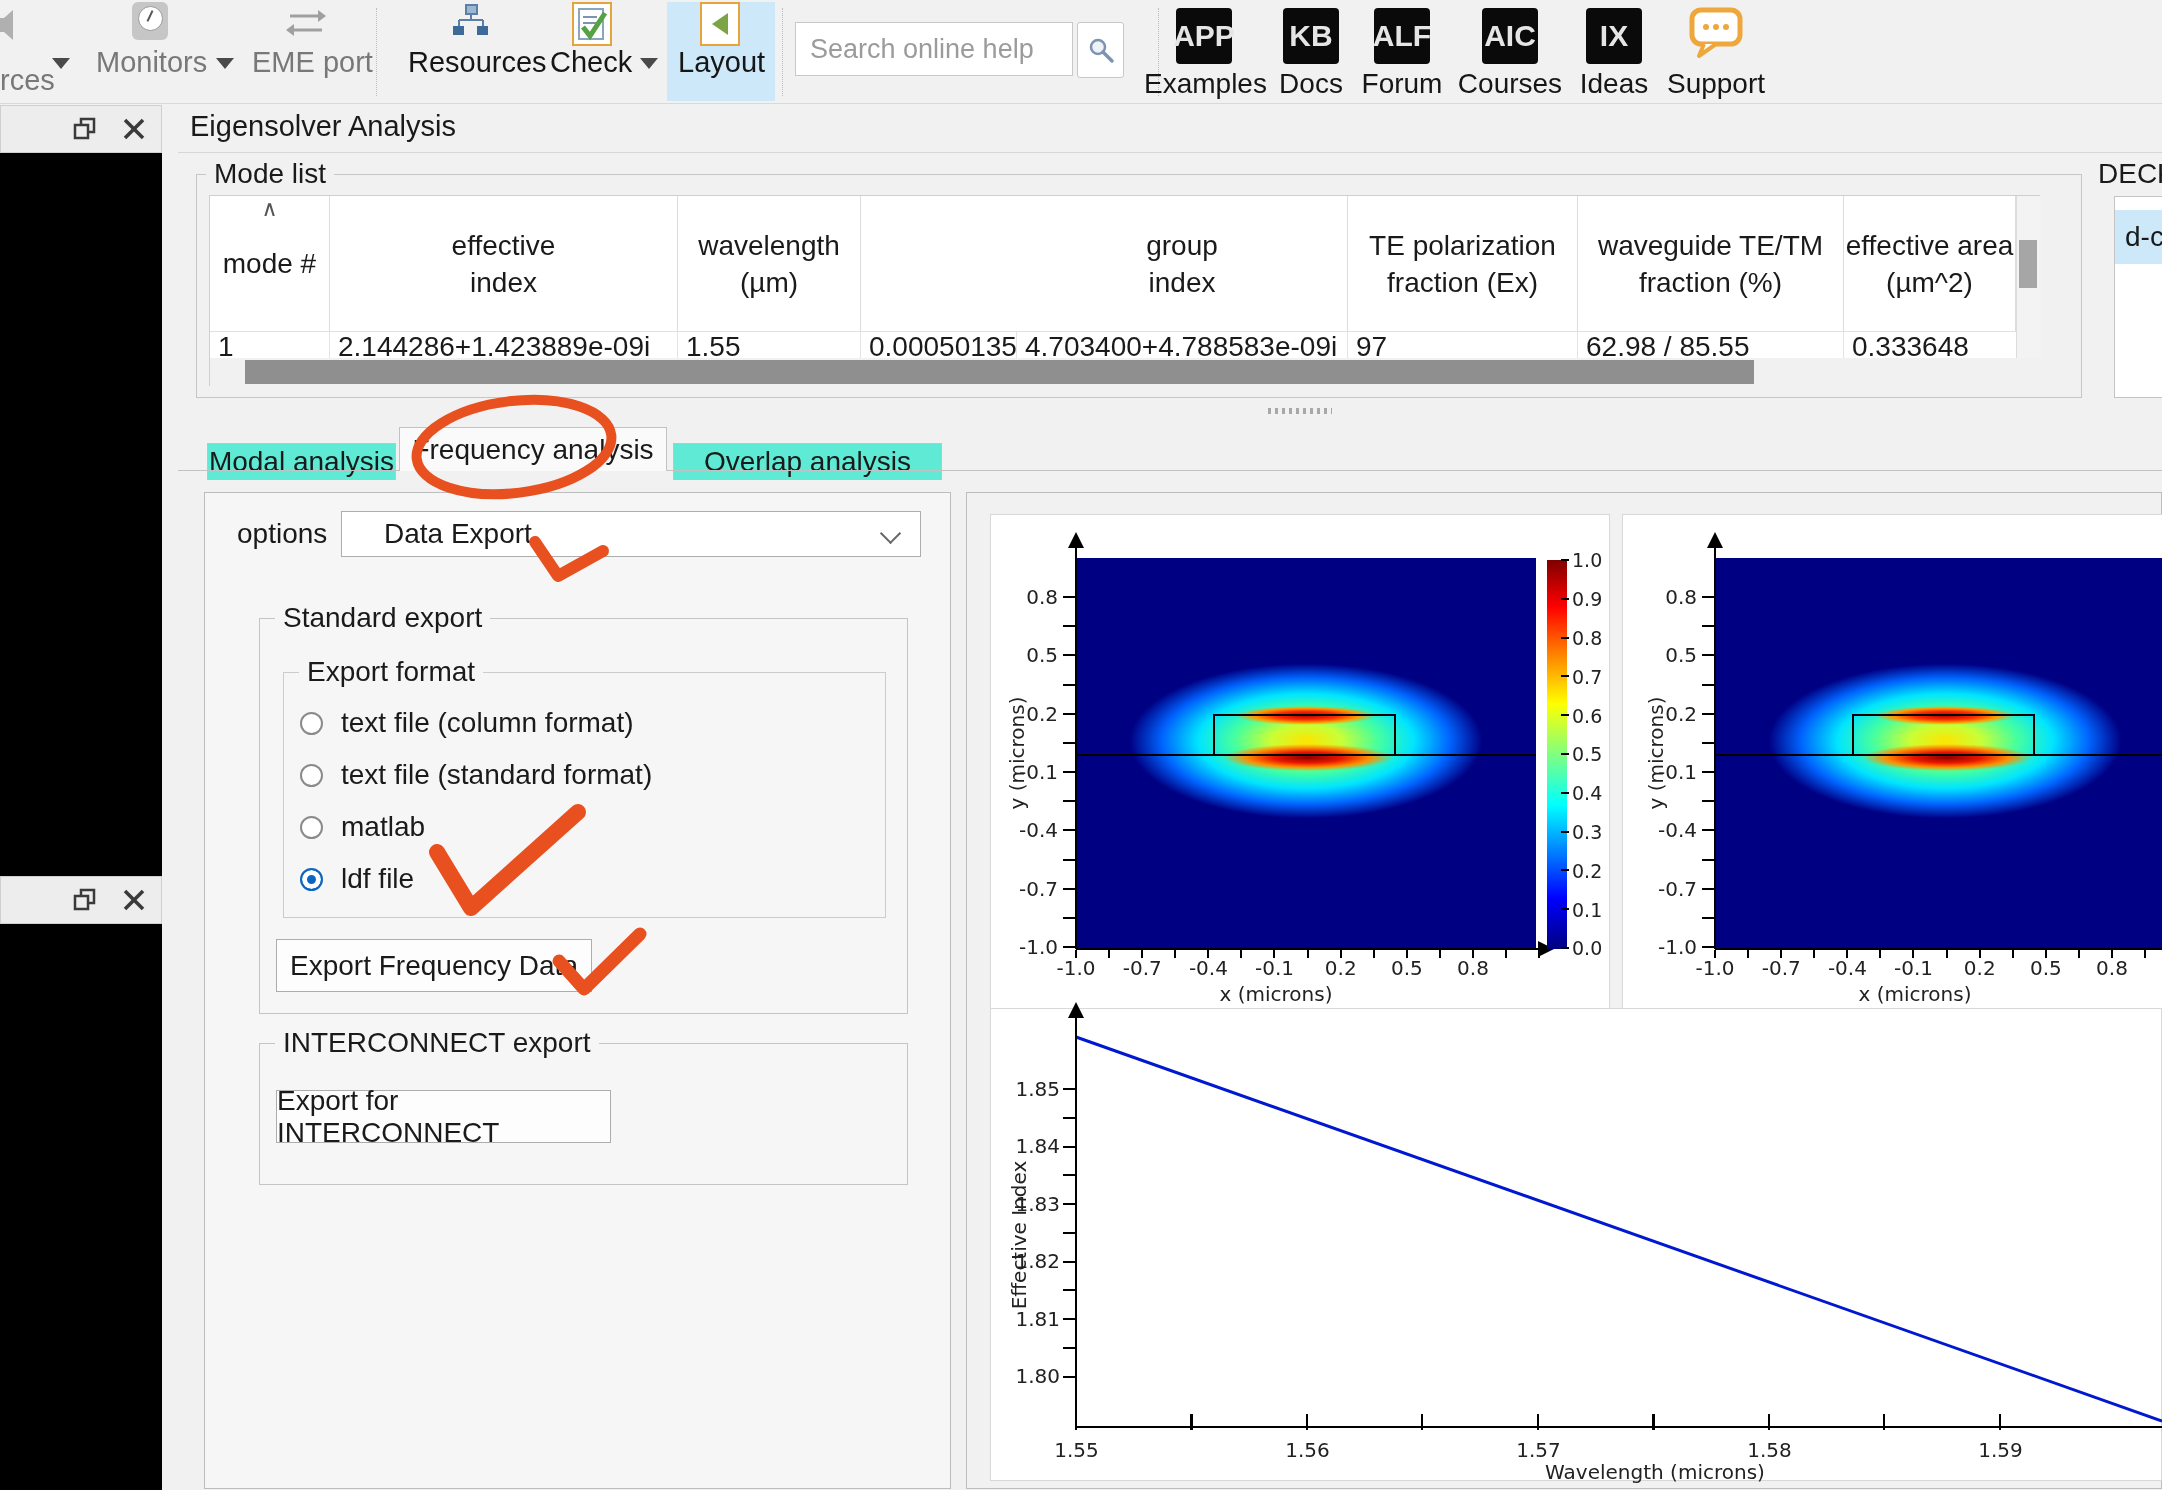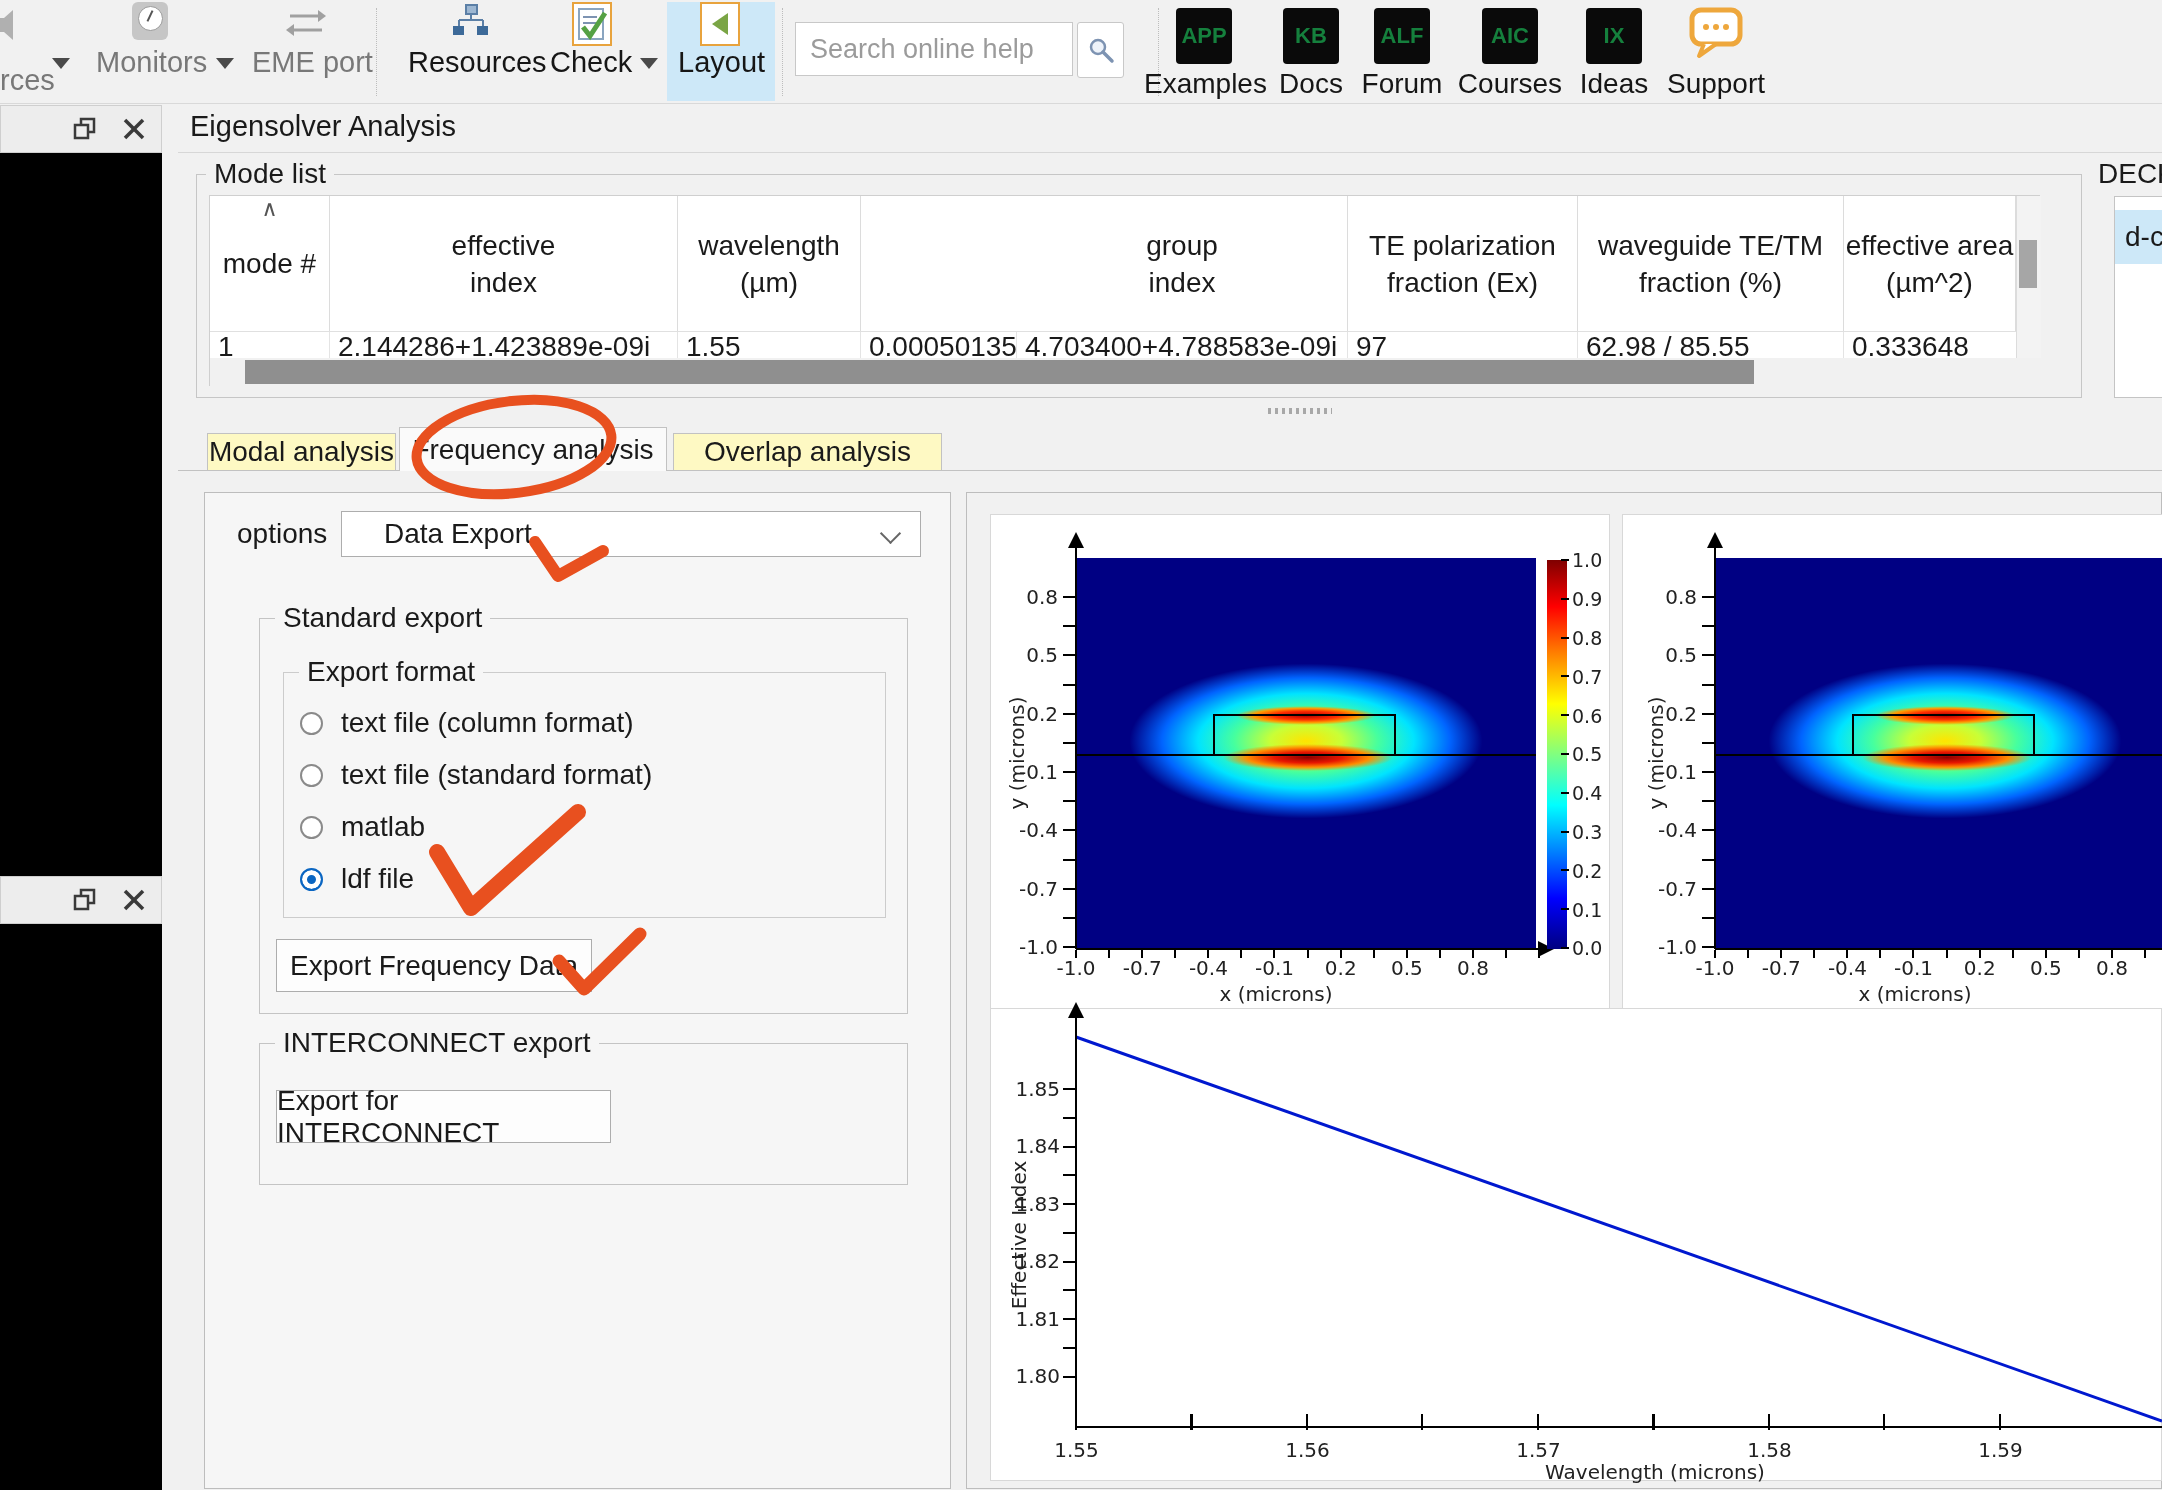--- a/index.html
+++ b/index.html
@@ -10,21 +10,21 @@
   .tb-label{position:absolute;font-size:29px;white-space:nowrap;}
   .tb-gray{color:#787878;}
   .tb-dark{color:#161616;}
   .tb-arrow{position:absolute;width:0;height:0;border-left:9px solid transparent;border-right:9px solid transparent;border-top:11px solid #4a4a4a;}
   .vsep{position:absolute;top:8px;height:88px;border-left:1px dotted #bdbdbd;}
   .layout-hl{position:absolute;left:667px;top:2px;width:108px;height:99px;background:#cde8f8;}
   .iconbox{position:absolute;width:40px;height:44px;background:#fff;border:2px solid #e8a33d;box-sizing:border-box;display:flex;align-items:center;justify-content:center;}
   .search-input{position:absolute;left:795px;top:22px;width:278px;height:54px;box-sizing:border-box;border:1px solid #c8c8c8;background:#fff;font-size:27px;color:#555;padding:0 14px;font-family:"Liberation Sans",sans-serif;}
   .search-input::placeholder{color:#9b9b9b;}
   .search-btn{position:absolute;left:1077px;top:22px;width:45px;height:54px;background:#fff;border:1px solid #c8c8c8;border-radius:3px;display:flex;align-items:center;justify-content:center;}
-  .badge{position:absolute;top:8px;width:56px;height:56px;background:#0a0a0a;border-radius:4px;color:#15803d;font-weight:bold;font-size:22px;display:flex;align-items:center;justify-content:center;}
+  .badge{position:absolute;top:8px;width:56px;height:56px;background:#0a0a0a;border-radius:4px;color:#e5e5e5;font-weight:bold;font-size:30px;display:flex;align-items:center;justify-content:center;}
   .badge-lbl{position:absolute;top:68px;width:120px;text-align:center;font-size:28px;color:#161616;}
   .bubble{position:absolute;top:6px;width:58px;height:56px;}
   
   .ptitle{position:absolute;left:0;width:162px;height:48px;background:#ededed;border:1px solid #cfcfcf;box-sizing:border-box;}
   .blackpanel{position:absolute;left:0;width:162px;background:#000;}
   
   .page-title{position:absolute;left:190px;top:110px;font-size:29px;}
   .hrule{position:absolute;background:#d7d7d7;height:1px;}
   .groupbox{position:absolute;border:1px solid #c6c6c6;}
   .gb-label{position:absolute;font-size:28px;background:#f1f1f1;padding:0 8px;z-index:3;white-space:nowrap;}
@@ -34,21 +34,21 @@
   .sort{position:absolute;top:2px;left:0;right:0;text-align:center;font-size:22px;color:#555;line-height:22px;}
   .rcell{position:absolute;top:332px;height:26px;background:#fff;border-right:1px solid #e4e4e4;box-sizing:border-box;font-size:28px;line-height:30px;padding-left:8px;overflow:hidden;white-space:nowrap;}
   .hscroll-track{position:absolute;left:210px;top:358px;width:1830px;height:28px;background:#f1f1f1;}
   .hscroll-thumb{position:absolute;left:245px;top:360px;width:1509px;height:24px;background:#8f8f8f;}
   .vscroll-track{position:absolute;left:2016px;top:196px;width:24px;height:162px;background:#f3f3f3;border-left:1px solid #dcdcdc;}
   .vscroll-thumb{position:absolute;left:2019px;top:240px;width:18px;height:48px;background:#a6a6a6;}
   .deck-list{position:absolute;left:2114px;top:196px;width:60px;height:200px;background:#fff;border:1px solid #c4c4c4;}
   .deck-item{position:absolute;left:2115px;top:210px;width:58px;height:54px;background:#cde8f8;font-size:28px;display:flex;align-items:center;padding-left:10px;}
   .splitter-dots{position:absolute;left:1268px;top:408px;width:64px;height:6px;background:repeating-linear-gradient(90deg,#a8a8a8 0 3px,transparent 3px 7px);}
   
-  .tab{position:absolute;top:433px;height:37px;background:#fef9c3;border:1px solid #c2c2c2;border-bottom:none;box-sizing:border-box;display:flex;align-items:center;justify-content:center;font-size:28px;z-index:2;}
+  .tab{position:absolute;top:443px;height:37px;background:#5eead4;border:1px solid #c2c2c2;border-bottom:none;box-sizing:border-box;display:flex;align-items:center;justify-content:center;font-size:28px;z-index:2;}
   .tab.active{top:427px;height:44px;background:#fafafa;z-index:4;}
   .tabline{position:absolute;left:178px;top:470px;width:1984px;height:1px;background:#c2c2c2;z-index:3;}
   
   .panel{position:absolute;border:1px solid #bdbdbd;box-sizing:border-box;}
   .combo{position:absolute;left:341px;top:511px;width:580px;height:46px;background:#fff;border:1px solid #adadad;box-sizing:border-box;display:flex;align-items:center;font-size:28px;padding-left:28px;}
   .combo .txt{margin-left:14px;}
   .chev{position:absolute;right:22px;top:14px;width:13px;height:13px;border-right:2px solid #666;border-bottom:2px solid #666;transform:rotate(45deg);}
   .radio-row{position:absolute;left:300px;width:560px;height:36px;display:flex;align-items:center;gap:18px;font-size:28px;}
   .radio{width:23px;height:23px;border-radius:50%;background:#fff;border:2px solid #8a8a8a;box-sizing:border-box;flex:0 0 auto;}
   .radio.sel{border:2px solid #0b66c2;background:#0b66c2;box-shadow:inset 0 0 0 5px #fff;}

